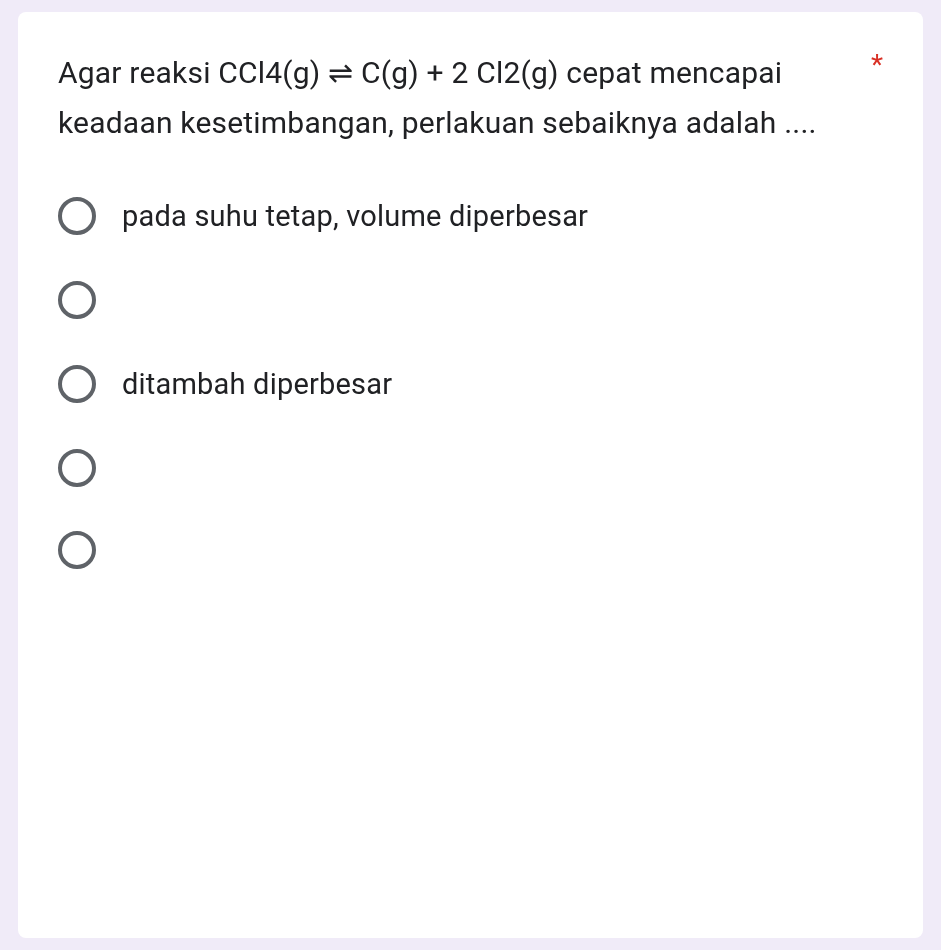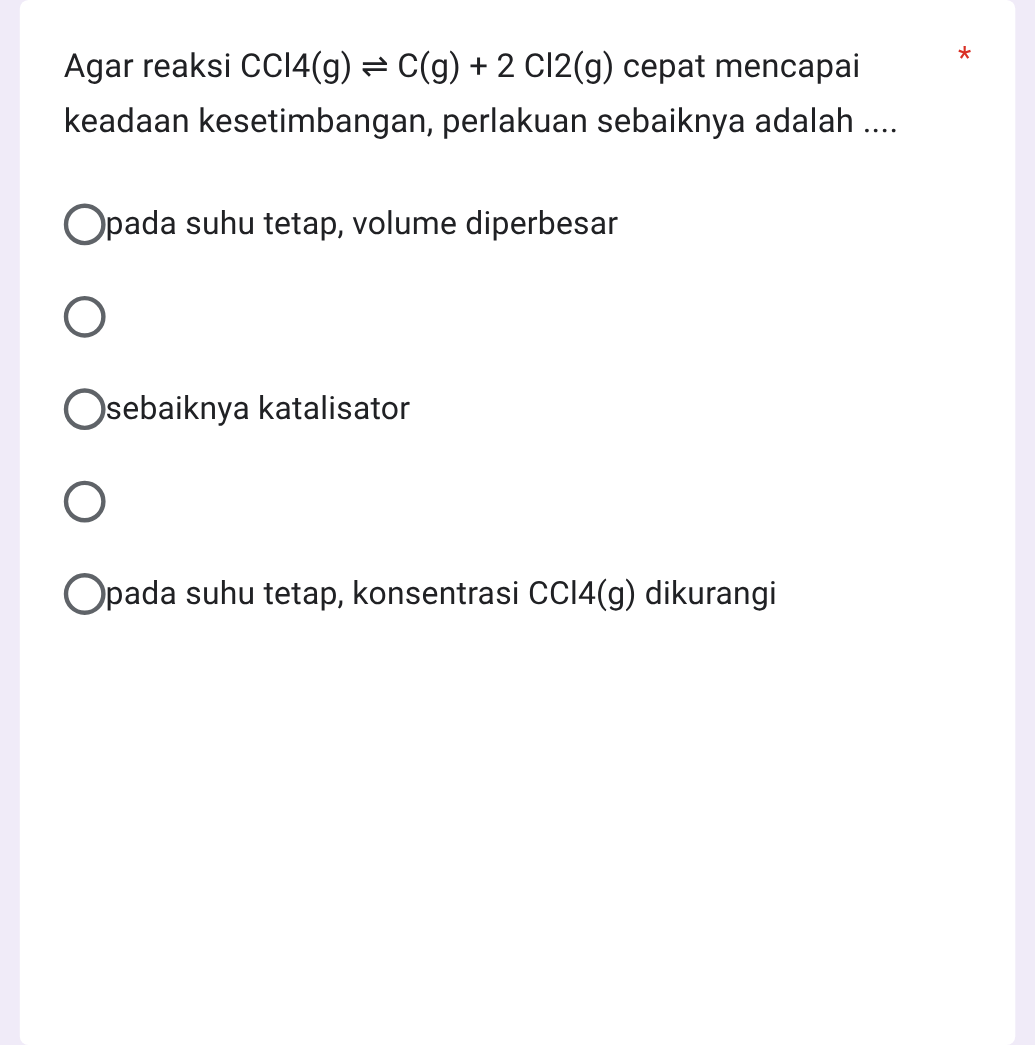--- a/index.html
+++ b/index.html
@@ -14,21 +14,21 @@
       height: 950px;
       padding: 0;
       display: flex;
       justify-content: center;
     }
     .card {
       background-color: #ffffff;
       border-radius: 8px;
       width: 905px;
       padding: 36px 40px 40px 40px;
-      margin: 0;
+      margin: 12px;
     }
     .question-row {
       display: flex;
       align-items: flex-start;
       margin-bottom: 48px;
     }
     .question-text {
       font-size: 30px;
       line-height: 1.65;
       color: #202124;
@@ -42,20 +42,21 @@
       line-height: 1.2;
     }
     .options {
       display: flex;
       flex-direction: column;
       gap: 44px;
     }
     .option {
       display: flex;
       align-items: center;
+      gap: 26px;
       cursor: pointer;
     }
     .radio {
       width: 38px;
       height: 38px;
       border: 4px solid #5f6368;
       border-radius: 50%;
       flex-shrink: 0;
       background: #fff;
     }
@@ -81,26 +82,25 @@
       <span class="radio"></span>
       <span class="option-label">pada suhu tetap, volume diperbesar</span>
     </label>
 
     <label class="option">
       <span class="radio"></span>
     </label>
 
     <label class="option">
       <span class="radio"></span>
-      <span class="option-label">sebaiknya katalisator</span>
+      <span class="option-label">ditambah diperbesar</span>
     </label>
 
     <label class="option">
       <span class="radio"></span>
     </label>
 
     <label class="option">
       <span class="radio"></span>
-      <span class="option-label">pada suhu tetap, konsentrasi CCl4(g) dikurangi</span>
     </label>
 
   </div>
 </div>
 
 </body></html>

